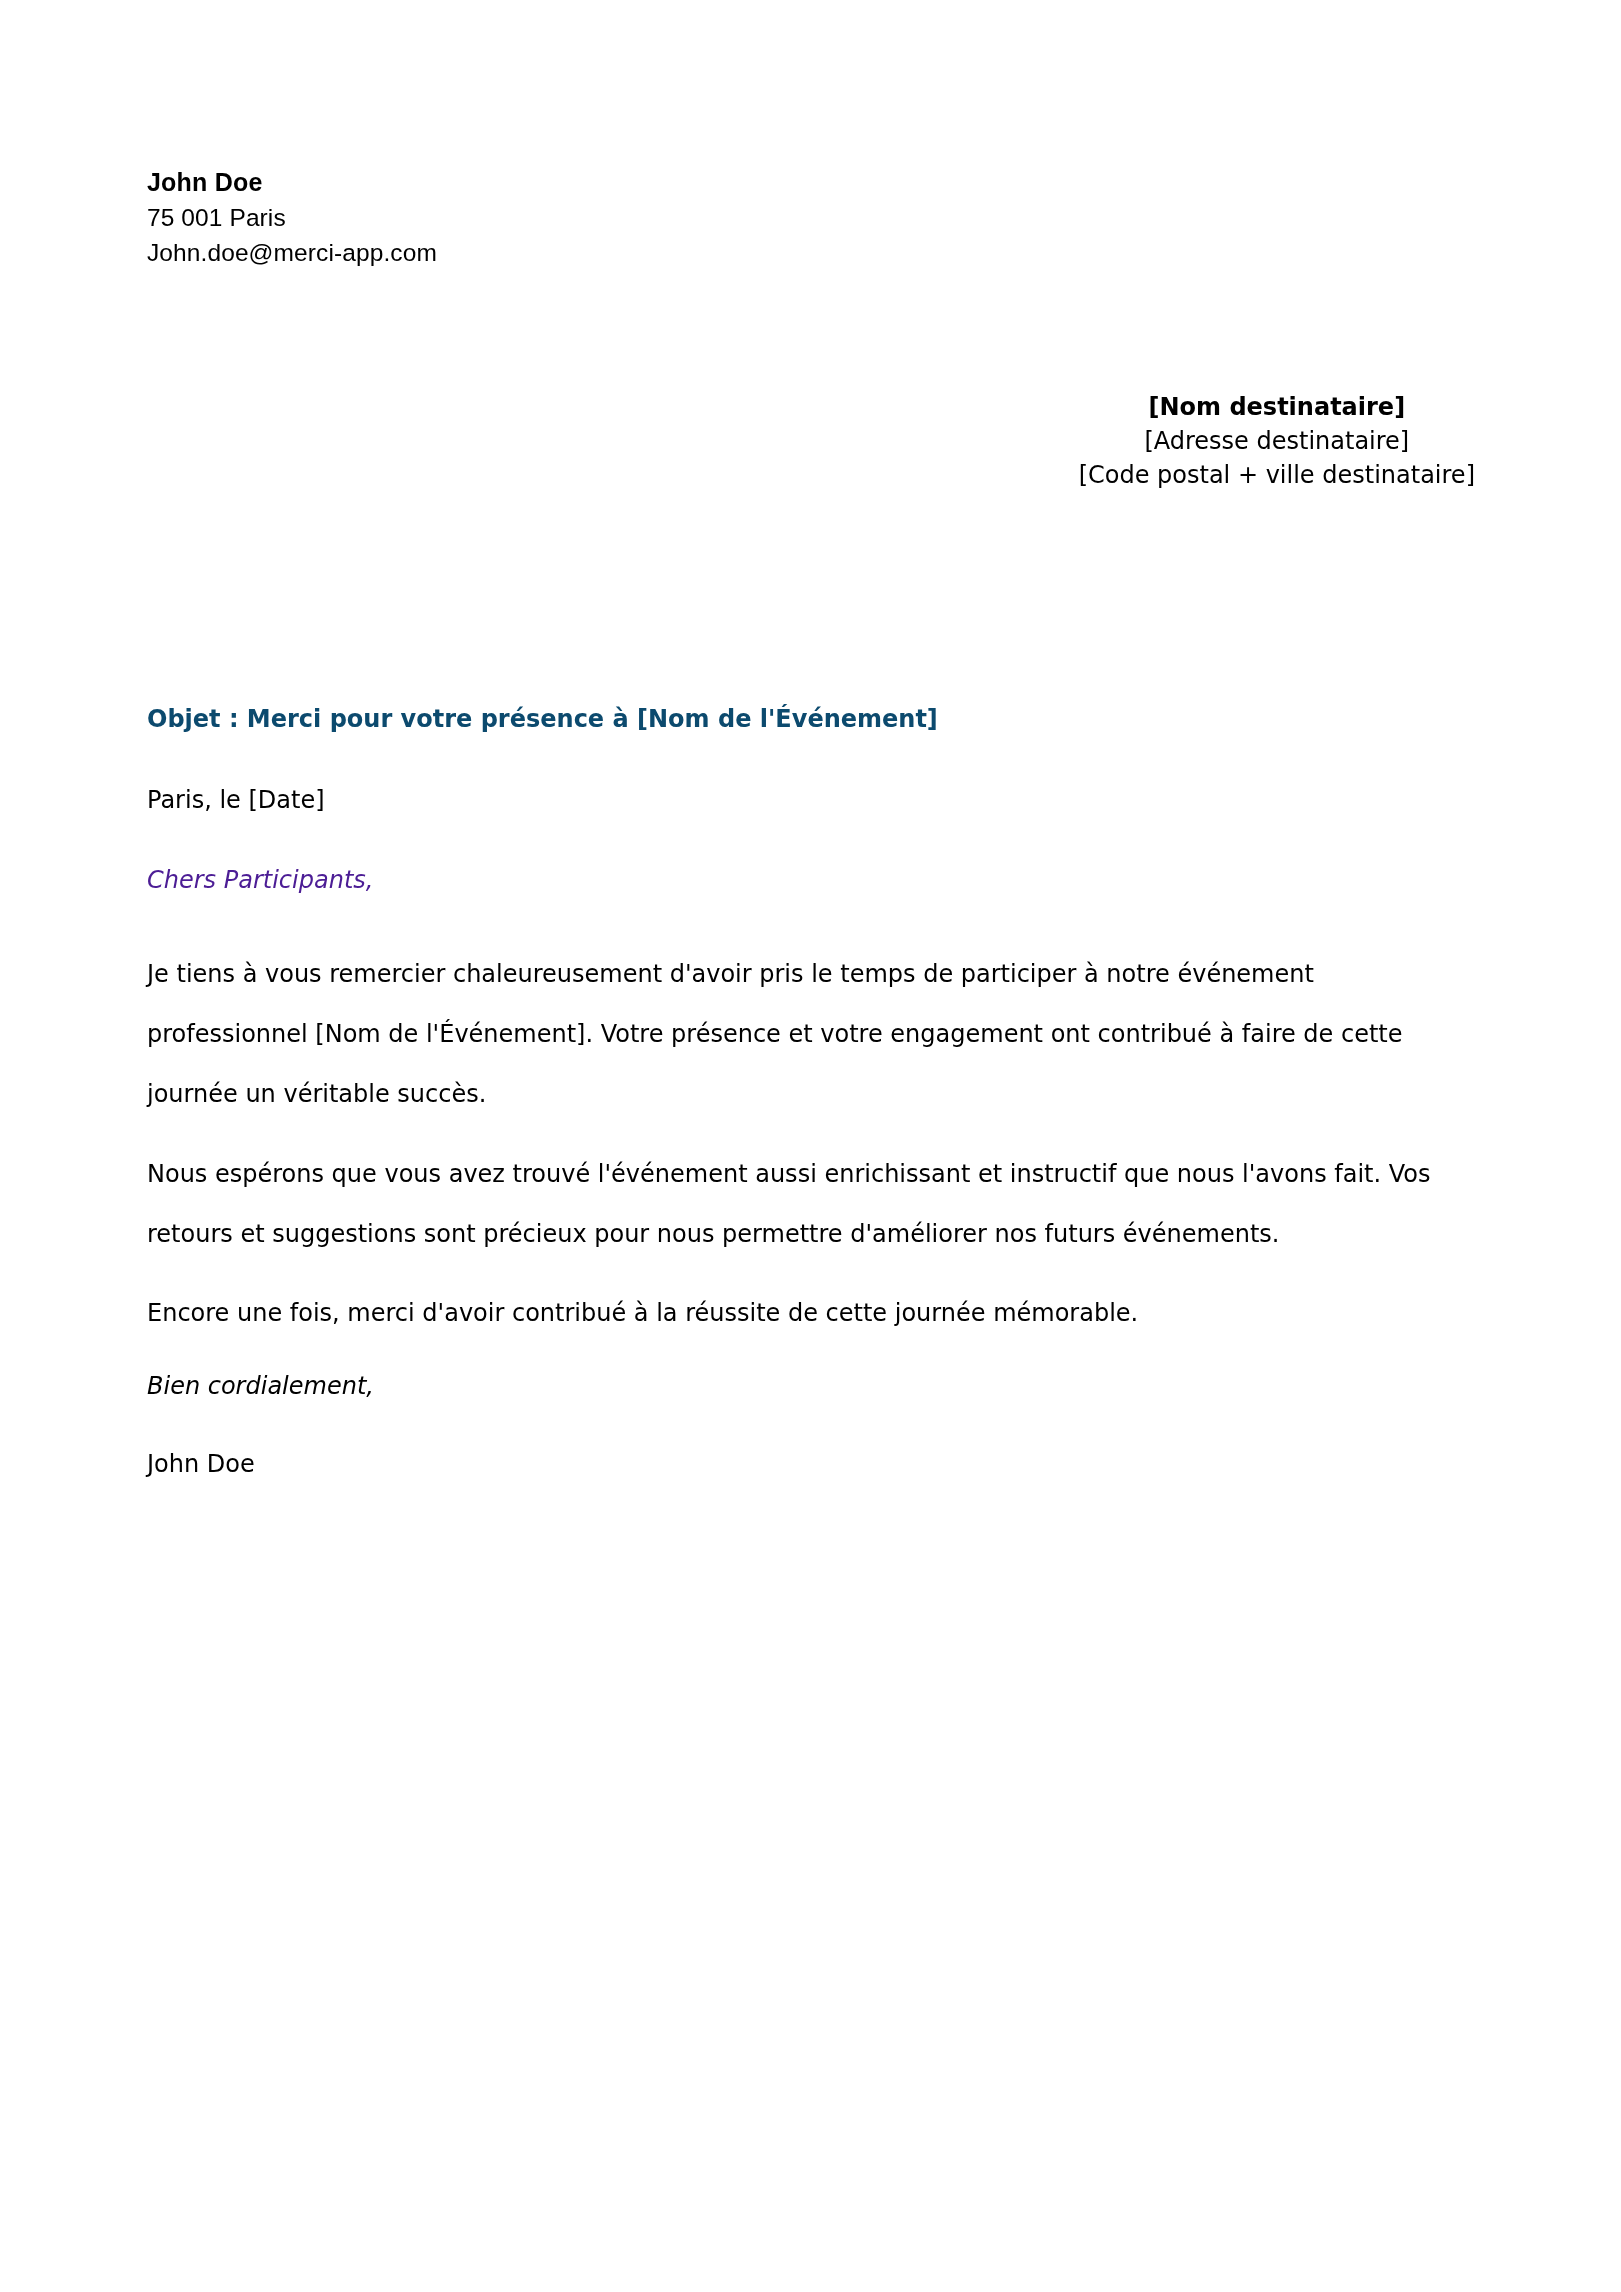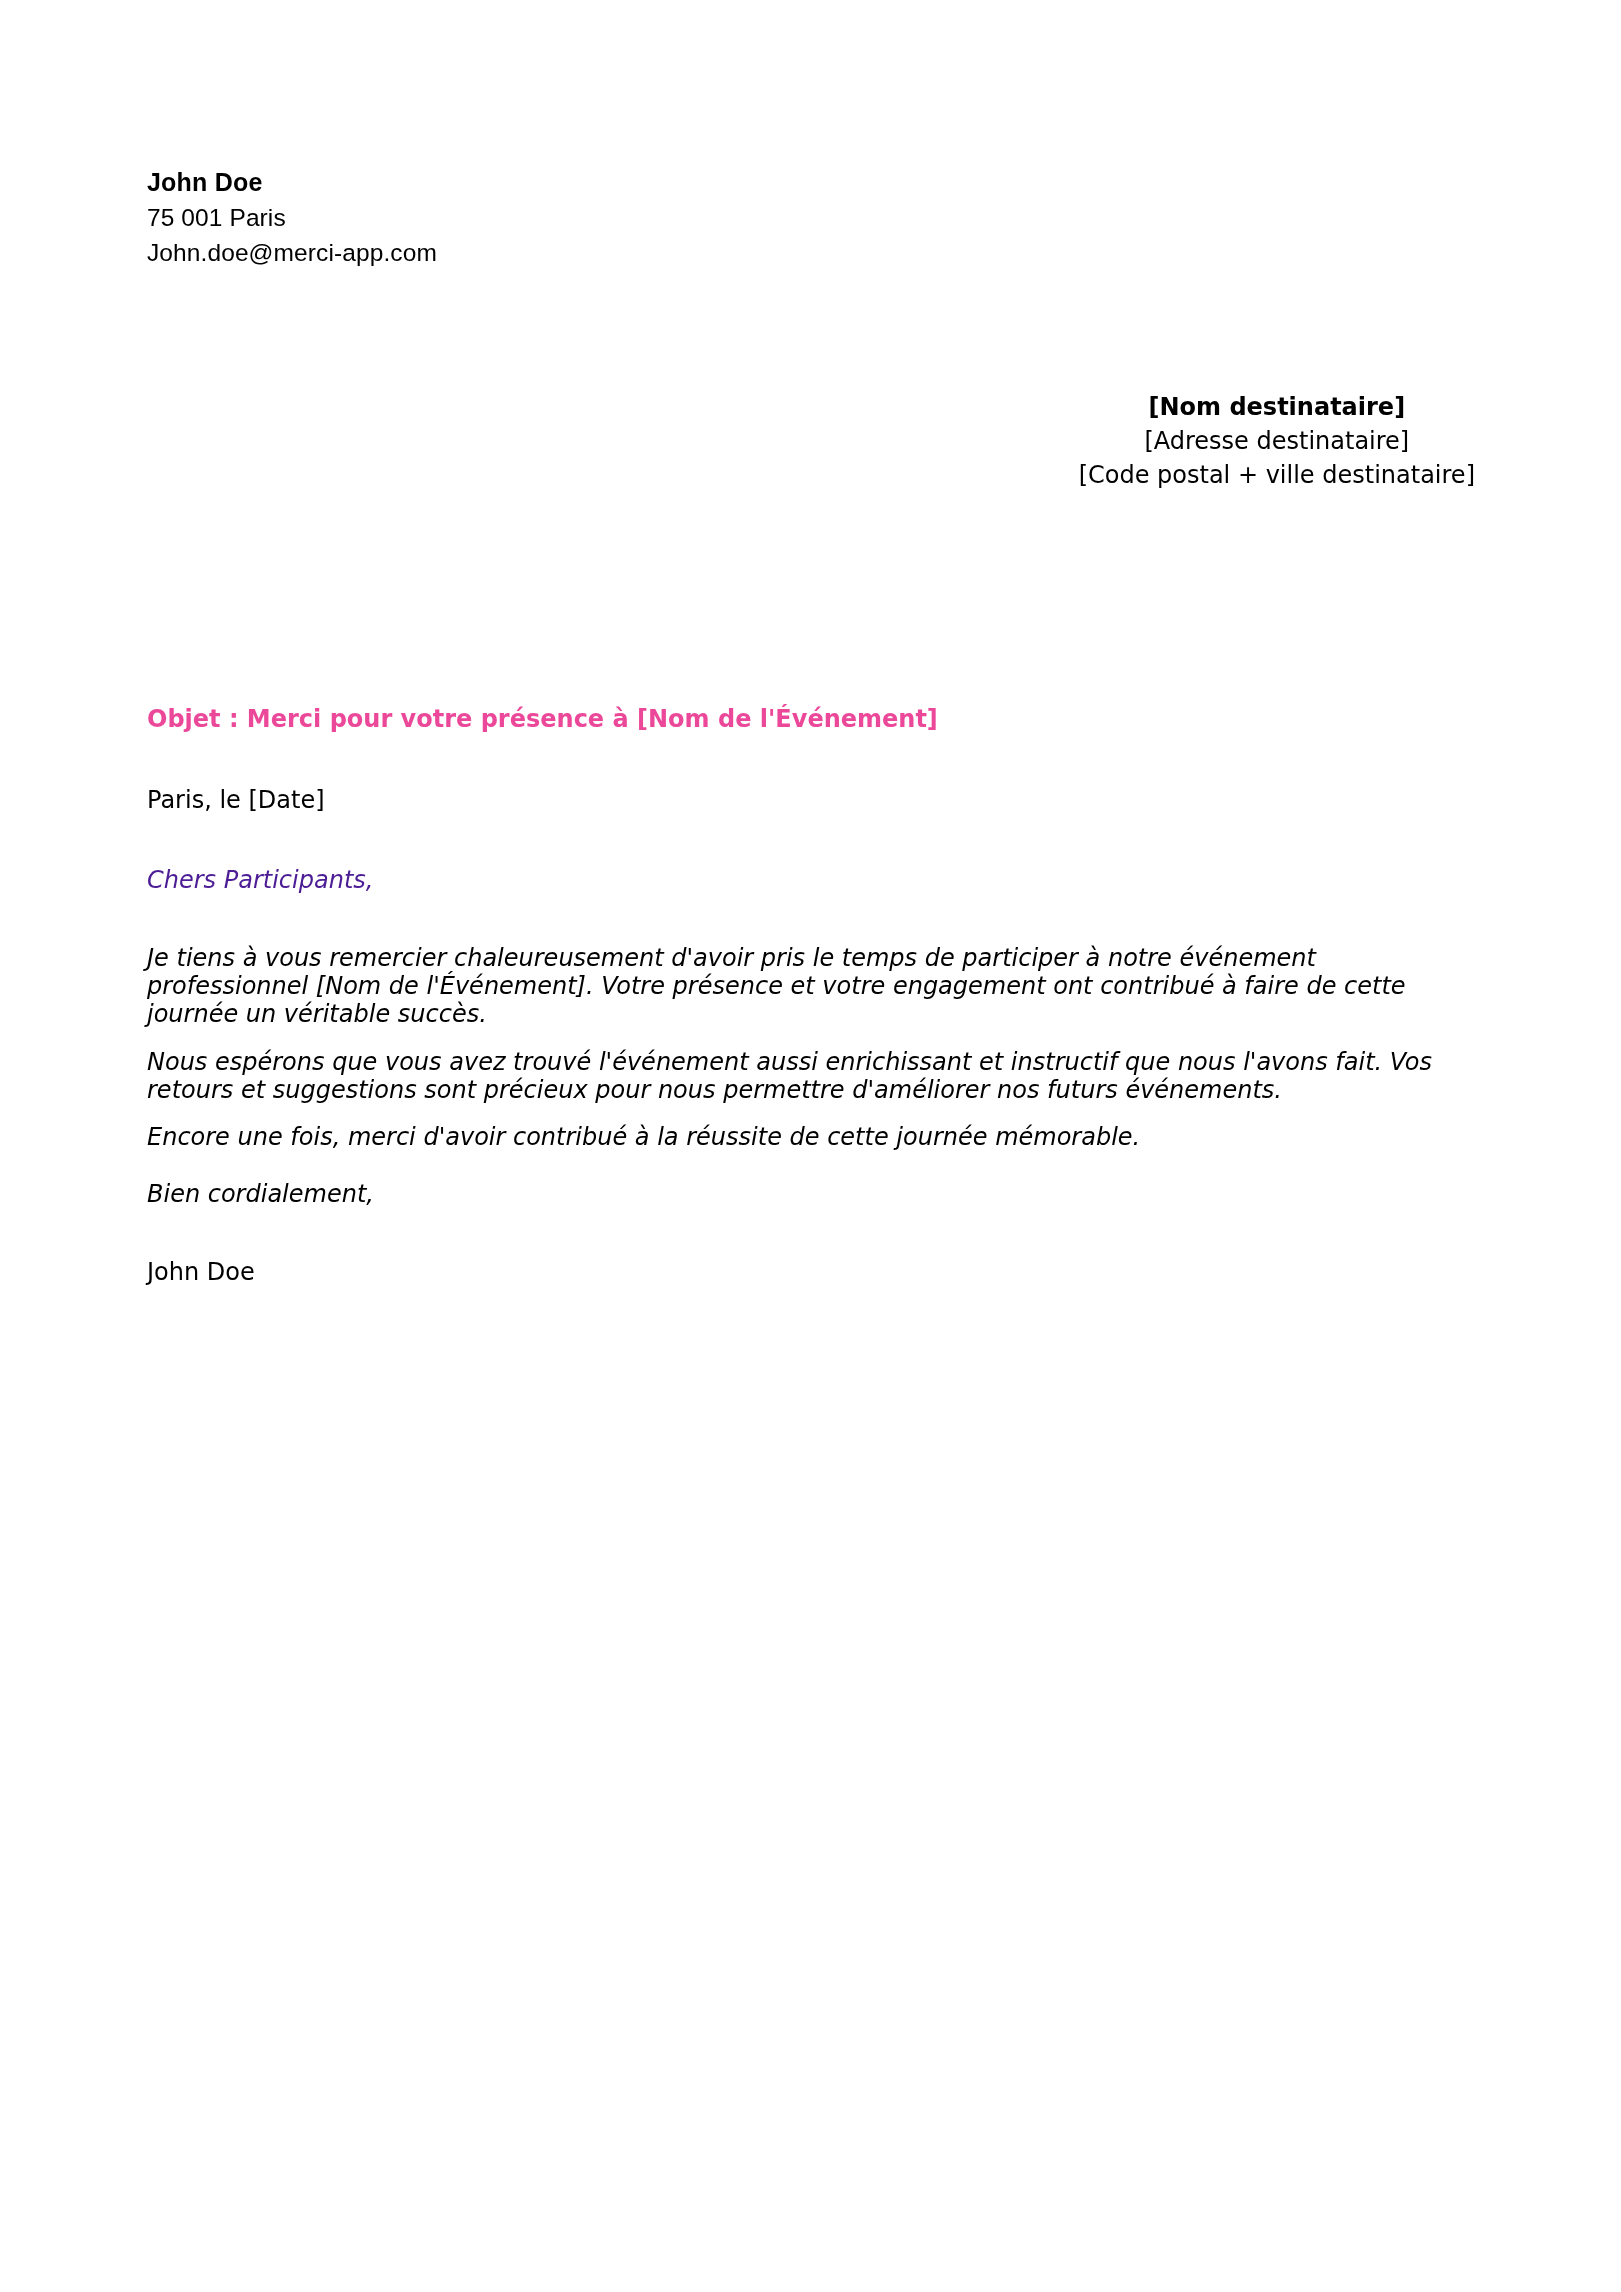--- a/index.html
+++ b/index.html
@@ -62,43 +62,42 @@
     position: absolute;
     left: 147px;
     top: 704px;
     width: 1294px;
   }
   .subject-line {
     font-family: "DejaVu Sans", sans-serif;
     font-weight: bold;
     font-size: 24px;
     line-height: 31px;
-    color: #ec4899;
+    color: #0c4a6e;
     margin: 0 0 50px 0;
   }
   .date-line {
     font-family: "DejaVu Sans", sans-serif;
     font-size: 24px;
     line-height: 31px;
     color: #000000;
     margin: 0 0 49px 0;
   }
   .salutation {
     font-family: "DejaVu Sans", sans-serif;
     font-style: italic;
     font-size: 24px;
     line-height: 31px;
     color: #4c1d95;
     margin: 0 0 48px 0;
   }
   .body-paragraph {
     font-family: "DejaVu Sans", sans-serif;
-    font-style: italic;
     font-size: 24px;
-    line-height: 28px;
+    line-height: 60px;
     color: #000000;
     margin: 0 0 19.6px 0;
     text-align: left;
   }
   .closing {
     font-family: "DejaVu Sans", sans-serif;
     font-style: italic;
     font-size: 24px;
     line-height: 31px;
     color: #000000;

